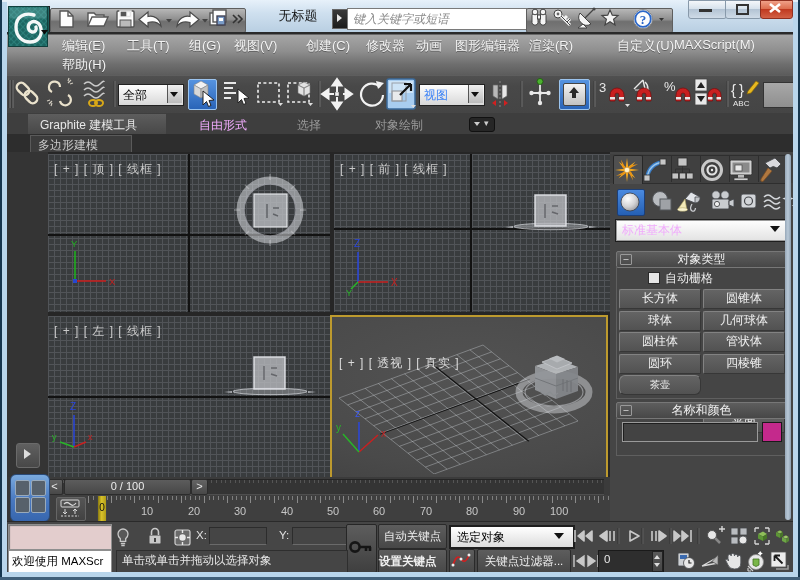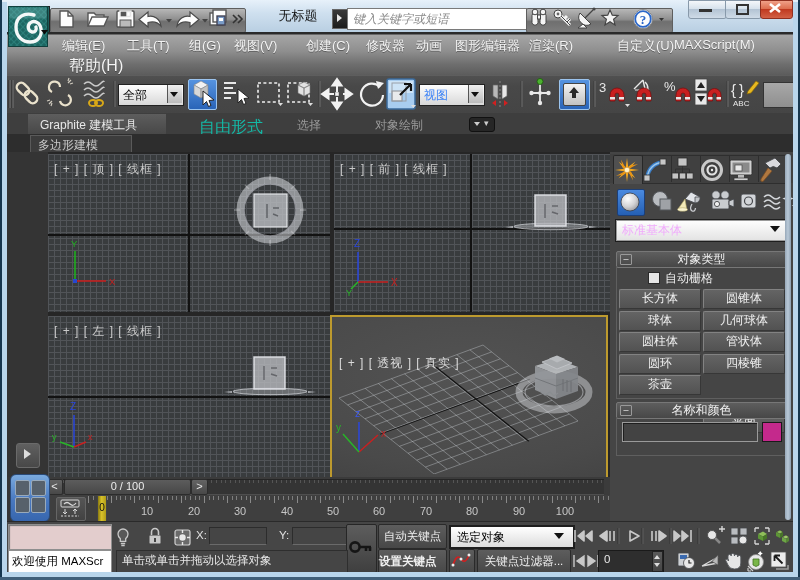--- a/index.html
+++ b/index.html
@@ -111,21 +111,21 @@
  <span style="position:absolute;left:189px;">组(G)</span>
  <span style="position:absolute;left:234px;">视图(V)</span>
  <span style="position:absolute;left:306px;">创建(C)</span>
  <span style="position:absolute;left:366px;">修改器</span>
  <span style="position:absolute;left:416px;">动画</span>
  <span style="position:absolute;left:455px;">图形编辑器</span>
  <span style="position:absolute;left:529px;">渲染(R)</span>
  <span style="position:absolute;left:595px;margin-left:22px;">自定义(U)</span>
  <span style="position:absolute;left:674px;">MAXScript(M)</span>
 </div>
-<div class="txt" style="left:62px;top:56px;font-size:16px;color:#f4f4f4;text-shadow:0 1px 0 rgba(50,50,50,0.55);margin-left:7px;">帮助(H)</div>
+<div class="txt" style="left:62px;top:56px;font-size:13px;color:#f4f4f4;text-shadow:0 1px 0 rgba(50,50,50,0.55);">帮助(H)</div>
 
 <div class="abs" id="toolbar" style="left:0;top:75px;width:800px;height:38px;background:linear-gradient(#515151,#484848 30%,#454545);border-bottom:2px solid #222;box-shadow:inset 0 1px 0 #5e5e5e;"></div>
 <svg id="tbicons" width="800" height="38" style="left:0;top:75px;z-index:3" viewBox="0 0 800 38">
  <g stroke="#2e2e2e">
       <line x1="9" y1="5" x2="9" y2="33"></line>
       <line x1="12" y1="5" x2="12" y2="33"></line>
       <line x1="10" y1="5" x2="10" y2="33" stroke="#777"></line>
       <line x1="13" y1="5" x2="13" y2="33" stroke="#777"></line>
     </g>
 
@@ -273,21 +273,21 @@
 <div class="abs" style="left:471px;top:92px;width:0;height:0;border-top:5px solid #111;border-left:4px solid transparent;border-right:4px solid transparent;"></div>
 
 <div class="abs" style="left:559px;top:79px;width:29px;height:29px;background:linear-gradient(#5593e0,#2a64b8);border:1px solid #9cc4ee;border-radius:2px;"></div>
 <div class="abs" style="left:563px;top:83px;width:21px;height:21px;background:linear-gradient(#f2f2f2,#c2c2c2);border:1px solid #444;border-radius:2px;"></div>
 
 <div class="abs" style="left:763px;top:82px;width:33px;height:24px;background:linear-gradient(#a8a8a8,#8f8f8f);border:1px solid #333;"></div>
 
 <div class="abs" style="left:0;top:113px;width:800px;height:21px;background:#3e3e3e;"></div>
 <div class="abs" style="left:28px;top:114px;width:138px;height:20px;background:linear-gradient(#5d5d5d,#484848);"></div>
 <div class="txt" style="left:40px;top:117px;font-size:12px;color:#e8e8e8;">Graphite 建模工具</div>
-<div class="txt" style="left:199px;top:117px;font-size:16px;color:#14b8a6;">自由形式</div>
+<div class="txt" style="left:199px;top:117px;font-size:12px;color:#f0abfc;">自由形式</div>
 <div class="txt" style="left:297px;top:117px;font-size:12px;color:#9a9a9a;">选择</div>
 <div class="txt" style="left:375px;top:117px;font-size:12px;color:#9a9a9a;">对象绘制</div>
 <div class="abs" style="left:469px;top:117px;width:24px;height:13px;background:#262626;border:1px solid #111;border-radius:3px;"></div>
 <div class="abs" style="left:474px;top:122px;width:0;height:0;border-top:4px solid #ccc;border-left:3.5px solid transparent;border-right:3.5px solid transparent;"></div>
 <div class="txt" style="left:484px;top:118px;font-size:9px;color:#ccc;">▾</div>
 <div class="abs" style="left:2px;top:115px;width:5px;height:17px;background:linear-gradient(90deg,#777,#4a4a4a);"></div>
 
 <div class="abs" style="left:0;top:134px;width:800px;height:18px;background:#2d2d2d;"></div>
 <div class="abs" style="left:30px;top:135px;width:100px;height:17px;background:#3c3c3c;border:1px solid #5a5a5a;border-bottom:none;"></div>
 <div class="txt" style="left:38px;top:137px;font-size:12px;color:#c8c8c8;">多边形建模</div>
@@ -543,21 +543,21 @@
 <div class="abs" style="left:38px;top:120px;width:10px;height:10px;background:#e6e6e6;border:1px solid #2a2a2a;"></div>
 <div class="txt" style="left:55px;top:118px;font-size:12px;color:#ececec;">自动栅格</div>
 <div class="abs" style="left:9px;top:137px;width:80px;height:18px;background:linear-gradient(#646464,#525252);border:1px solid;border-color:#828282 #373737 #373737 #828282;border-radius:2px;font-size:12px;color:#f0f0f0;text-align:center;line-height:17px;">长方体</div>
 <div class="abs" style="left:93px;top:137px;width:80px;height:18px;background:linear-gradient(#646464,#525252);border:1px solid;border-color:#828282 #373737 #373737 #828282;border-radius:2px;font-size:12px;color:#f0f0f0;text-align:center;line-height:17px;">圆锥体</div>
 <div class="abs" style="left:9px;top:158.5px;width:80px;height:18px;background:linear-gradient(#646464,#525252);border:1px solid;border-color:#828282 #373737 #373737 #828282;border-radius:2px;font-size:12px;color:#f0f0f0;text-align:center;line-height:17px;">球体</div>
 <div class="abs" style="left:93px;top:158.5px;width:80px;height:18px;background:linear-gradient(#646464,#525252);border:1px solid;border-color:#828282 #373737 #373737 #828282;border-radius:2px;font-size:12px;color:#f0f0f0;text-align:center;line-height:17px;">几何球体</div>
 <div class="abs" style="left:9px;top:180px;width:80px;height:18px;background:linear-gradient(#646464,#525252);border:1px solid;border-color:#828282 #373737 #373737 #828282;border-radius:2px;font-size:12px;color:#f0f0f0;text-align:center;line-height:17px;">圆柱体</div>
 <div class="abs" style="left:93px;top:180px;width:80px;height:18px;background:linear-gradient(#646464,#525252);border:1px solid;border-color:#828282 #373737 #373737 #828282;border-radius:2px;font-size:12px;color:#f0f0f0;text-align:center;line-height:17px;">管状体</div>
 <div class="abs" style="left:9px;top:201.5px;width:80px;height:18px;background:linear-gradient(#646464,#525252);border:1px solid;border-color:#828282 #373737 #373737 #828282;border-radius:2px;font-size:12px;color:#f0f0f0;text-align:center;line-height:17px;">圆环</div>
 <div class="abs" style="left:93px;top:201.5px;width:80px;height:18px;background:linear-gradient(#646464,#525252);border:1px solid;border-color:#828282 #373737 #373737 #828282;border-radius:2px;font-size:12px;color:#f0f0f0;text-align:center;line-height:17px;">四棱锥</div>
-<div class="abs" style="left:9px;top:223px;width:80px;height:18px;background:linear-gradient(#646464,#525252);border:1px solid;border-color:#828282 #373737 #373737 #828282;border-radius:0;font-size:12px;color:#f0f0f0;text-align:center;line-height:17px;">茶壶</div>
+<div class="abs" style="left:9px;top:223px;width:80px;height:18px;background:linear-gradient(#646464,#525252);border:1px solid;border-color:#828282 #373737 #373737 #828282;border-radius:6px;font-size:10px;color:#f0f0f0;text-align:center;line-height:17px;">茶壶</div>
 <div class="abs" style="left:93px;top:223px;width:80px;height:18px;background:linear-gradient(#646464,#525252);border:1px solid;border-color:#828282 #373737 #373737 #828282;border-radius:2px;font-size:12px;color:#f0f0f0;text-align:center;line-height:17px;margin-top:38px;">平面</div>
 
 <div class="abs" style="left:6px;top:250px;width:169px;height:15px;background:linear-gradient(#5e5e5e,#474747);border:1px solid #777;border-radius:2px;font-size:12px;color:#f2f2f2;text-align:center;line-height:14px;">名称和颜色</div>
 <div class="abs" style="left:10px;top:253px;width:10px;height:9px;border:1px solid #999;border-radius:1px;font-size:9px;color:#eee;text-align:center;line-height:8px;">–</div>
 <div class="abs" style="left:6px;top:265px;width:169px;height:38px;border:1px solid #5f5f5f;border-top:none;"></div>
 
 <div class="abs" style="left:12px;top:270px;width:134px;height:18px;background:#434343;border:1px solid #9a9a9a;box-shadow:inset 1px 1px 0 #1e1e1e;"></div>
 <div class="abs" style="left:152px;top:270px;width:18px;height:18px;background:#c4298c;border:1px solid #1a1a1a;"></div>
 
 <div class="abs" style="left:175px;top:2px;width:6px;height:366px;background:linear-gradient(90deg,#97a8b8,#b9c9d8 50%,#8d9fb0);border-radius:3px;"></div>
@@ -575,21 +575,21 @@
 <div class="abs" style="left:88px;top:496px;width:522px;height:7px;background:repeating-linear-gradient(90deg,#8a8a8a 0px,#8a8a8a 1px,transparent 1px,transparent 23.2px);"></div>
 <div class="txt" style="left:132px;top:505px;width:30px;text-align:center;font-size:11px;color:#c6c6c6;">10</div>
 <div class="txt" style="left:179px;top:505px;width:30px;text-align:center;font-size:11px;color:#c6c6c6;">20</div>
 <div class="txt" style="left:225px;top:505px;width:30px;text-align:center;font-size:11px;color:#c6c6c6;">30</div>
 <div class="txt" style="left:272px;top:505px;width:30px;text-align:center;font-size:11px;color:#c6c6c6;">40</div>
 <div class="txt" style="left:318px;top:505px;width:30px;text-align:center;font-size:11px;color:#c6c6c6;">50</div>
 <div class="txt" style="left:364px;top:505px;width:30px;text-align:center;font-size:11px;color:#c6c6c6;">60</div>
 <div class="txt" style="left:411px;top:505px;width:30px;text-align:center;font-size:11px;color:#c6c6c6;">70</div>
 <div class="txt" style="left:457px;top:505px;width:30px;text-align:center;font-size:11px;color:#c6c6c6;">80</div>
 <div class="txt" style="left:504px;top:505px;width:30px;text-align:center;font-size:11px;color:#c6c6c6;">90</div>
-<div class="txt" style="left:550px;top:505px;width:30px;text-align:center;font-size:11px;color:#c6c6c6;">100</div>
+<div class="txt" style="left:550px;top:505px;width:30px;font-size:11px;color:#c6c6c6;">100</div>
 <div class="abs" style="left:56px;top:497px;width:28px;height:22px;background:linear-gradient(#555,#424242);border:1px solid #666;border-radius:2px;"></div>
 <svg width="28" height="22" style="left:56px;top:497px" viewBox="0 0 28 22" fill="none" stroke="#d8d8d8" stroke-width="1">
  <rect x="5" y="3" width="18" height="7" rx="1"></rect>
  <path d="M8 7 q3 -3 6 0 t6 -1" stroke-width="1.2"></path>
  <path d="M9 12 v5 M9 17 l-2 -2 M9 17 l2 -2 M19 17 v-5 M19 12 l-2 2 M19 12 l2 2"></path>
  <path d="M5 19 h18" stroke-dasharray="2 1.5"></path>
 </svg>
 <div class="abs" style="left:97px;top:495px;width:8px;height:26px;background:linear-gradient(90deg,#8a7a10,#d8c22a 45%,#b09c18);border:1px solid #444;color:#111;font-size:10px;text-align:center;line-height:24px;">0</div>
 
 <div class="abs" style="left:7px;top:477px;width:41px;height:44px;background:#363636;"></div>

